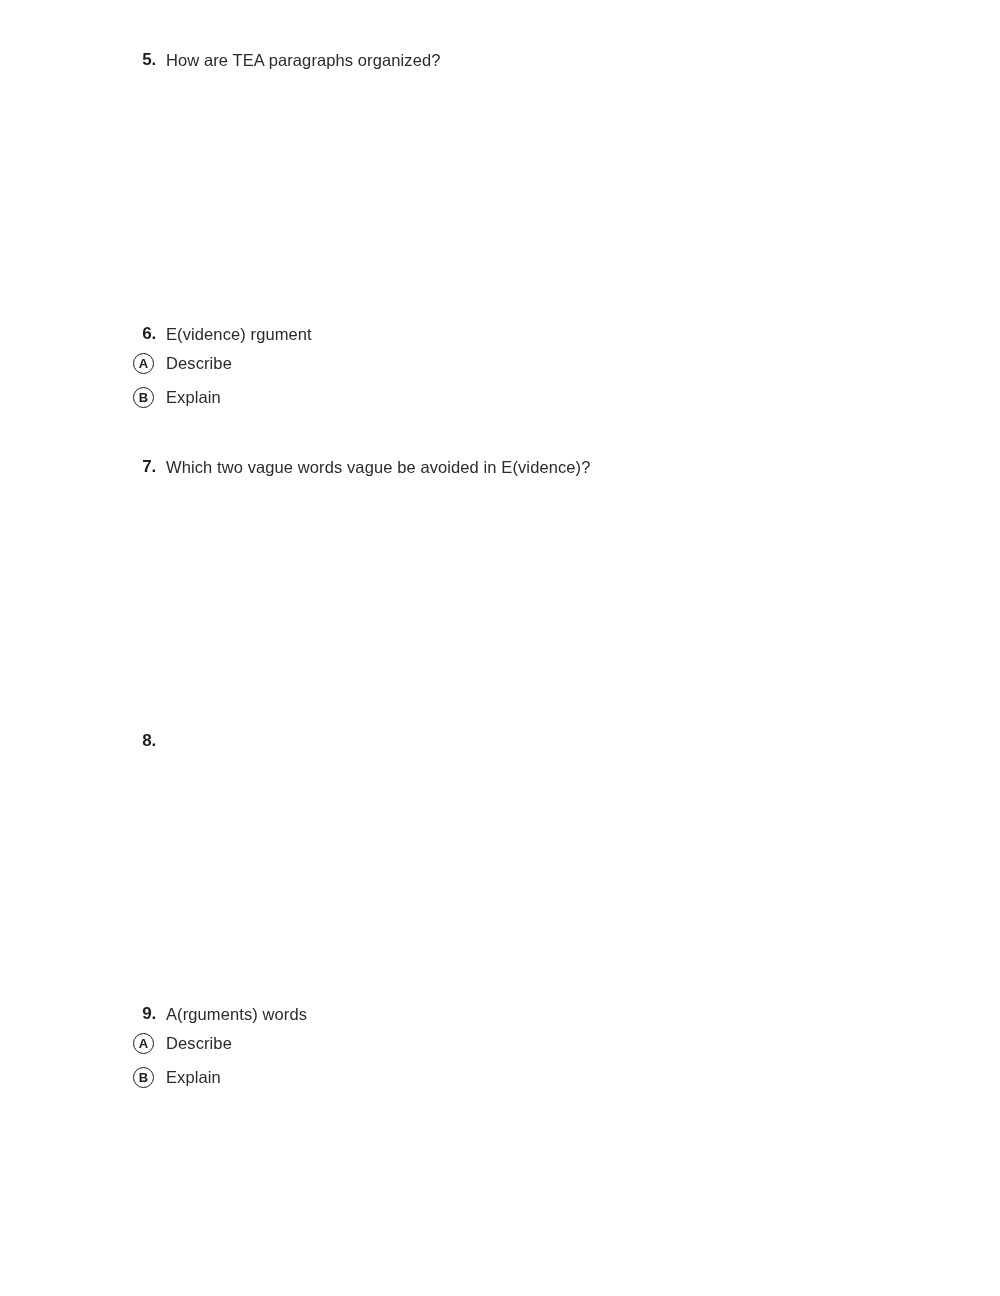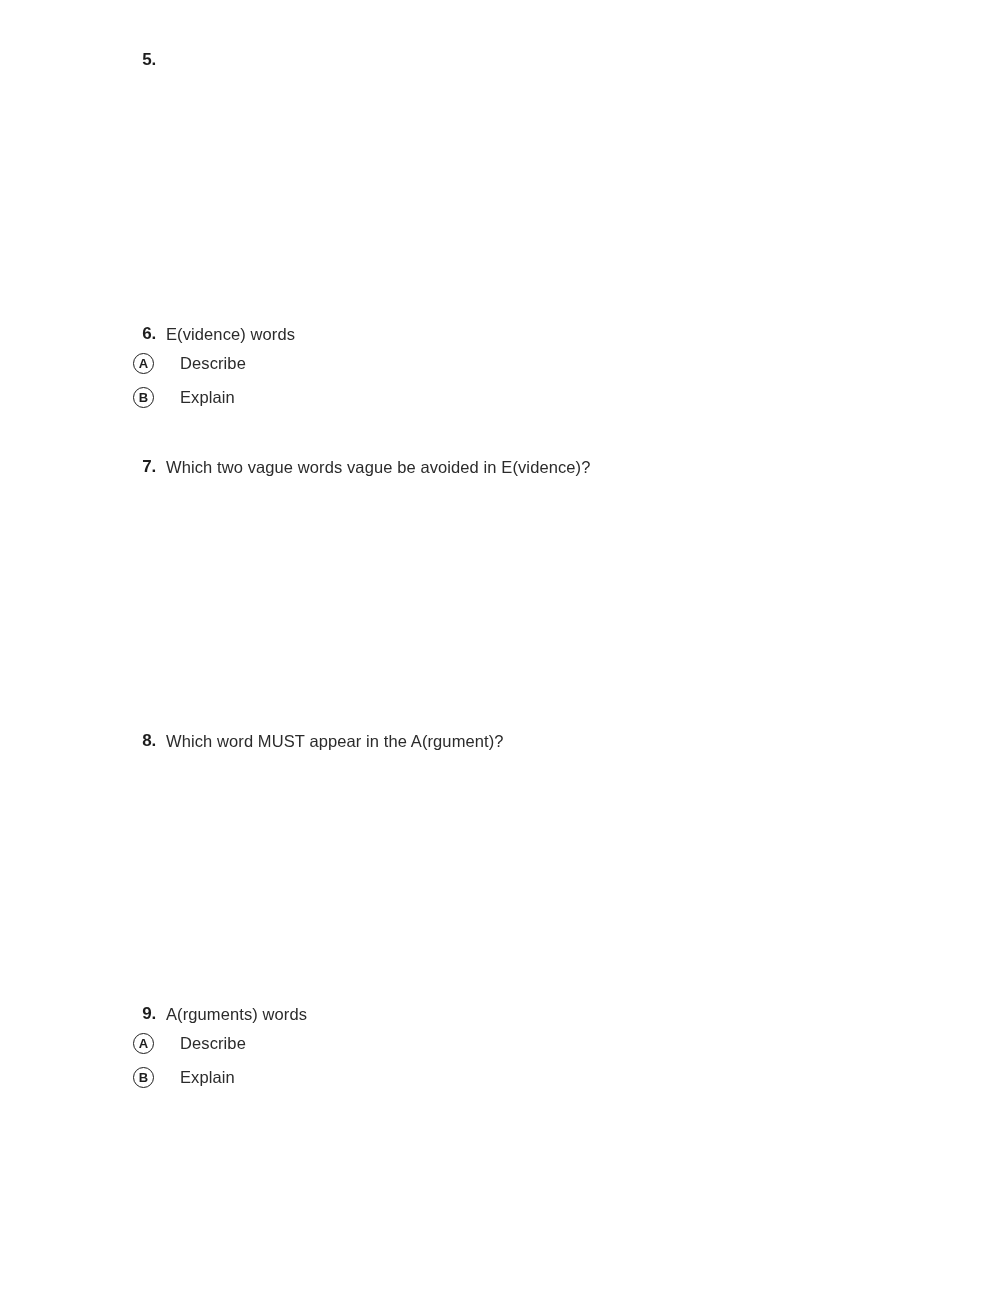--- a/index.html
+++ b/index.html
@@ -60,21 +60,21 @@
     display: flex;
     align-items: center;
     justify-content: center;
     font-weight: bold;
     font-size: 13px;
     line-height: 1;
     color: #1d1d1d;
     box-sizing: border-box;
   }
   .opt-text {
-    margin-left: 26px;
+    margin-left: 12px;
     font-size: 16.5px;
     line-height: 21px;
     letter-spacing: 0.1px;
     color: #2b2b2b;
     white-space: nowrap;
   }
 
   
   .answer-space {
     position: absolute;
@@ -83,42 +83,42 @@
     background: transparent;
   }
 </style>
 </head>
 <body>
 
 <div class="page">
   <div id="content">
       <div class="question" style="top: 48px;">
         <span class="q-num">5.</span>
+        <span class="q-text">How are TEA paragraphs organized?</span>
       </div>
       <div class="answer-space" style="top: 78px; height: 230px;"></div>
       <div class="question" style="top: 322px;">
         <span class="q-num">6.</span>
-        <span class="q-text">E(vidence) words</span>
+        <span class="q-text">E(vidence) rgument</span>
       </div>
       <div class="option" style="top: 353px;">
         <span class="opt-bubble">A</span>
         <span class="opt-text">Describe</span>
       </div>
       <div class="option" style="top: 387px;">
         <span class="opt-bubble">B</span>
         <span class="opt-text">Explain</span>
       </div>
       <div class="question" style="top: 455px;">
         <span class="q-num">7.</span>
         <span class="q-text">Which two vague words vague be avoided in E(vidence)?</span>
       </div>
       <div class="answer-space" style="top: 485px; height: 240px;"></div>
       <div class="question" style="top: 729px;">
         <span class="q-num">8.</span>
-        <span class="q-text">Which word MUST appear in the A(rgument)?</span>
       </div>
       <div class="answer-space" style="top: 759px; height: 238px;"></div>
       <div class="question" style="top: 1002px;">
         <span class="q-num">9.</span>
         <span class="q-text">A(rguments) words</span>
       </div>
       <div class="option" style="top: 1033px;">
         <span class="opt-bubble">A</span>
         <span class="opt-text">Describe</span>
       </div>

